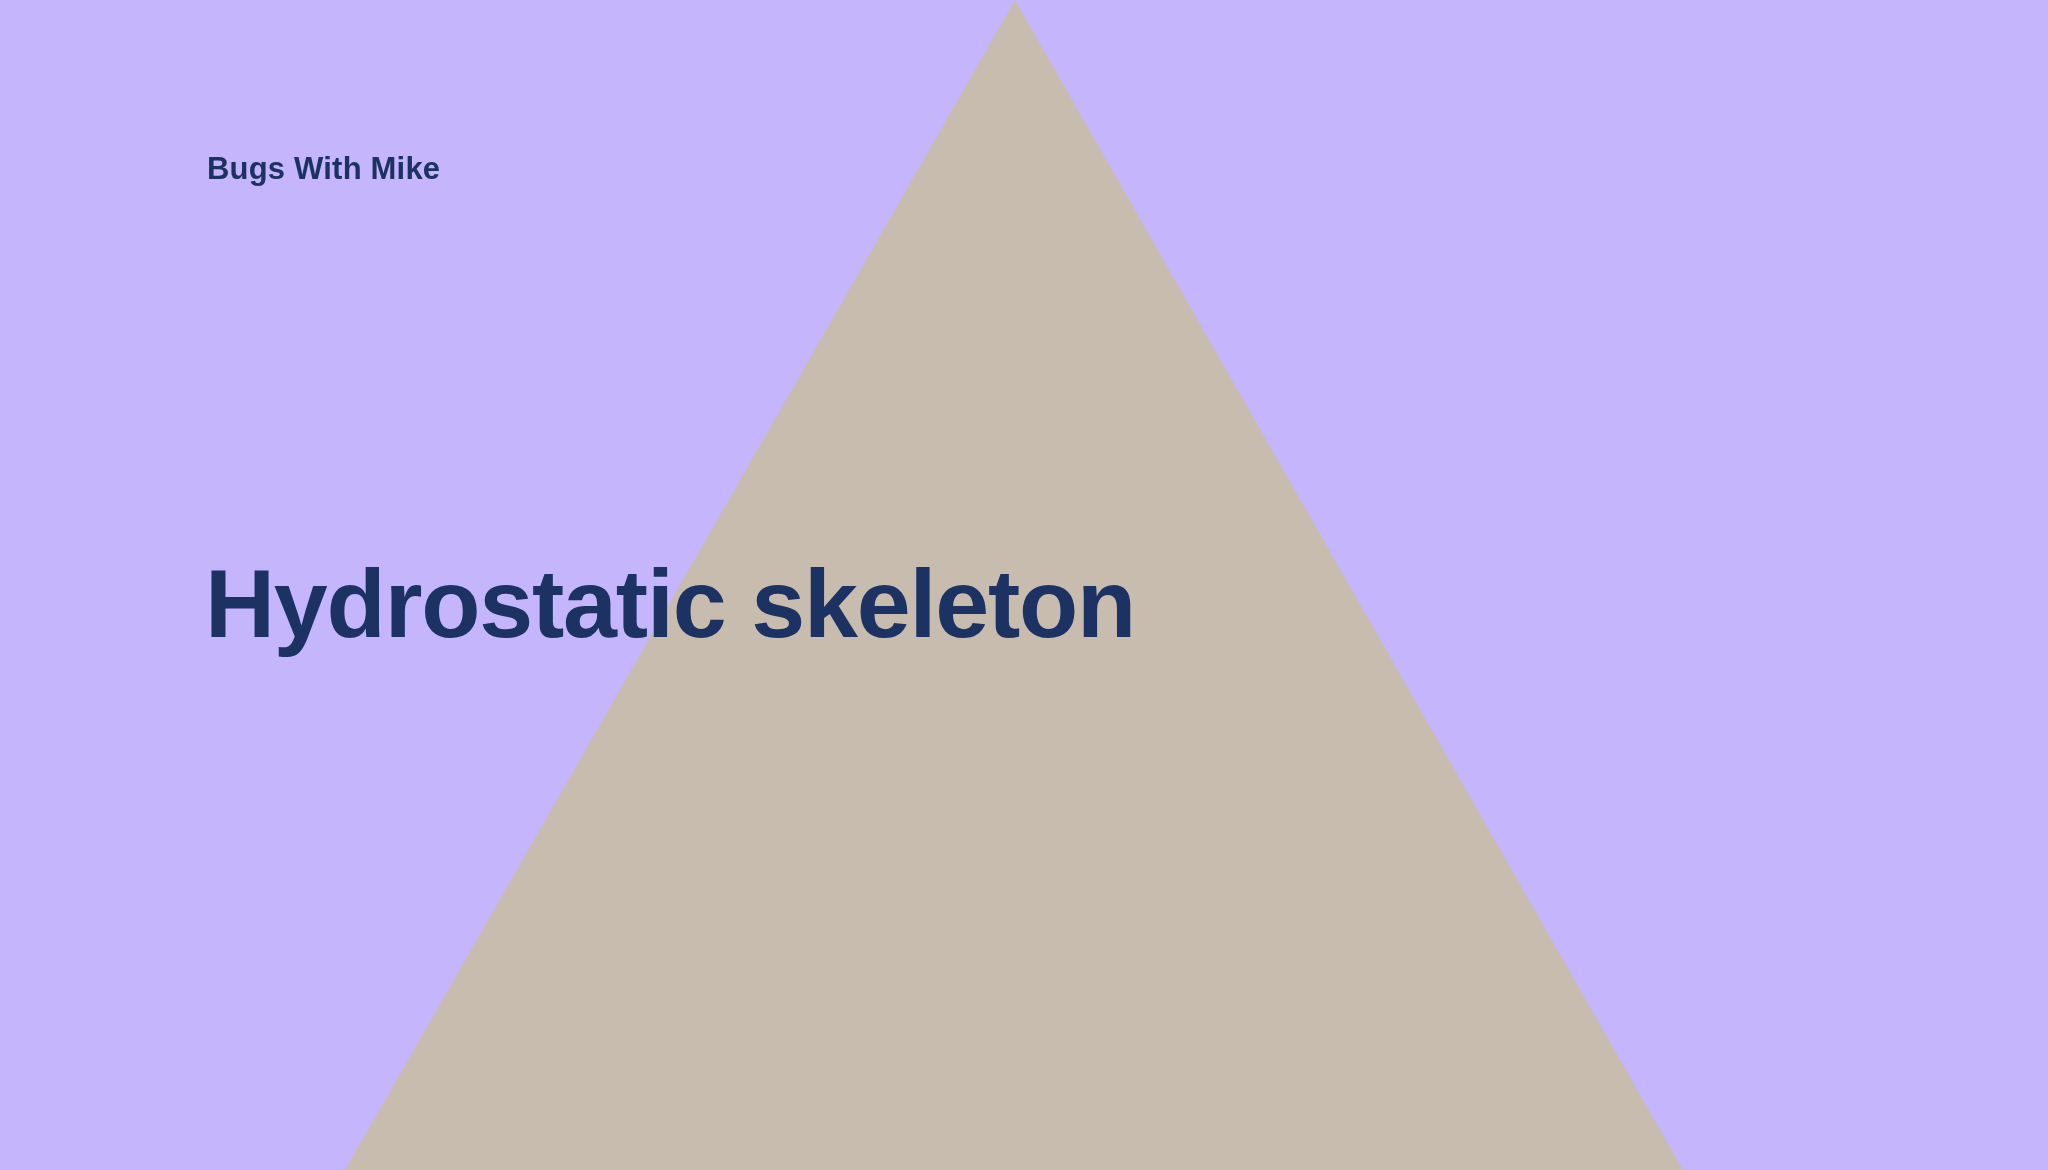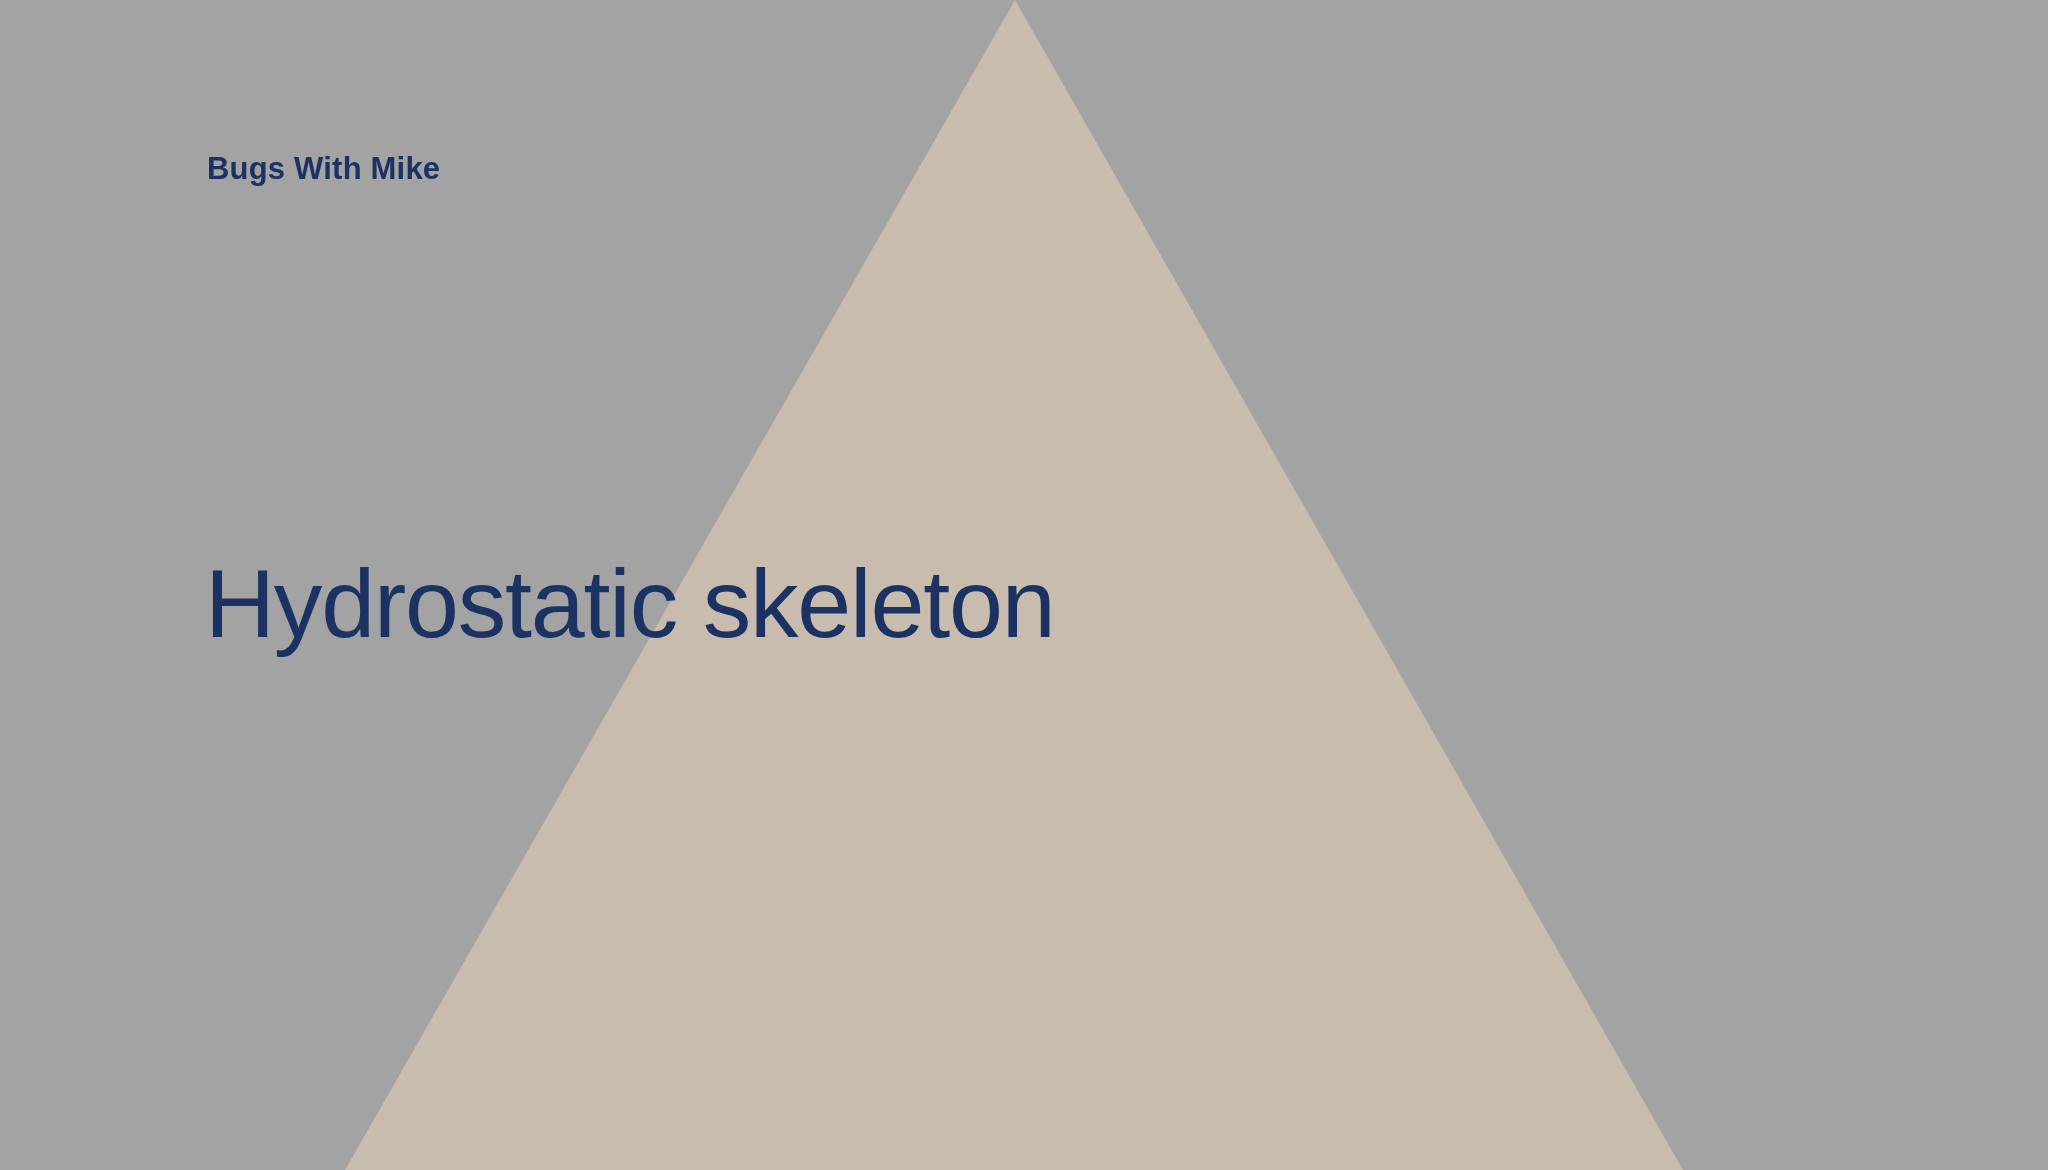--- a/index.html
+++ b/index.html
@@ -50,31 +50,31 @@
     line-height: 1.2;
     color: #1C3263;
     white-space: nowrap;
   }
 
   .slide-title {
     position: absolute;
     left: 205px;
     top: 486px;
     font-size: 97px;
-    font-weight: 400;
+    font-weight: 700;
     letter-spacing: -1.2px;
     line-height: 1.1;
     color: #1C3263;
     white-space: nowrap;
   }
 </style>
 </head>
 <body>
 
-<div id="slide" style="background: #a3a3a3; text-align: center;">
+<div id="slide" style="background: #c4b5fd; text-align: center;">
 
   <svg id="bg-triangle" viewBox="0 0 2048 1170" width="2048" height="1170" preserveAspectRatio="none" xmlns="http://www.w3.org/2000/svg" aria-hidden="true">
     <polygon points="1015,0 1683,1170 345,1170" fill="#C8BCAF"></polygon>
   </svg>
 
   <div id="content">
     <div class="brand" style="color: rgb(28, 50, 99);">Bugs With Mike</div>
 
     <h1 class="slide-title" style="color: rgb(28, 50, 99);">Hydrostatic skeleton</h1>
   </div>

